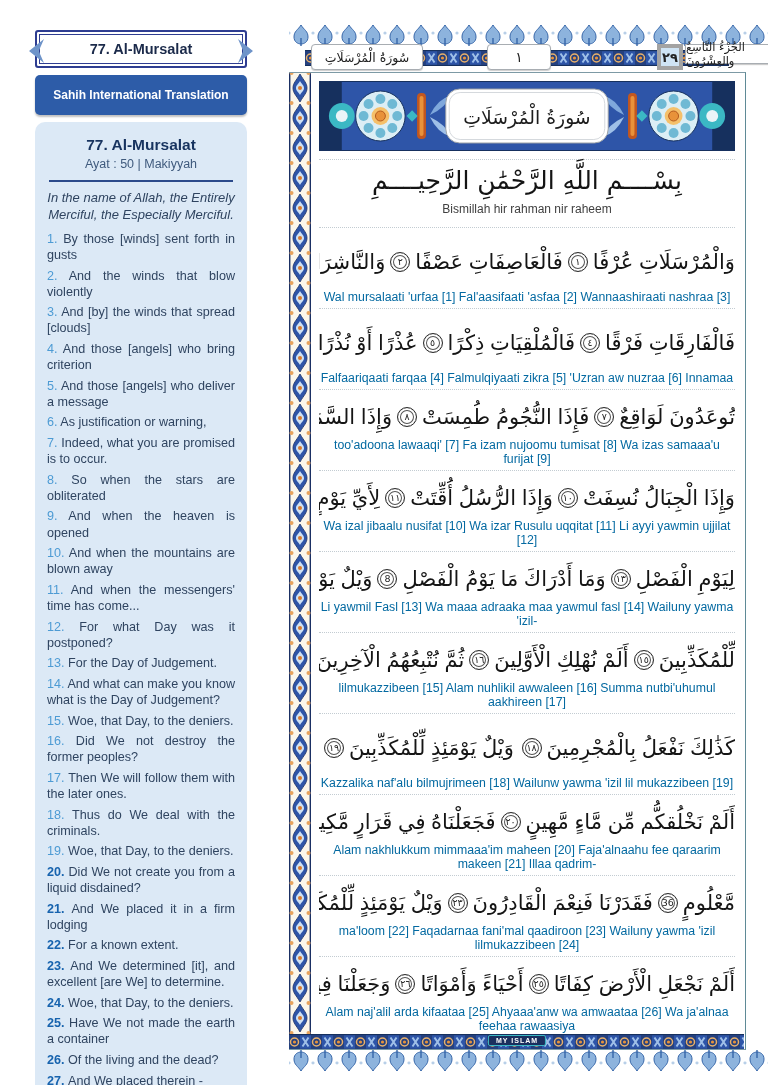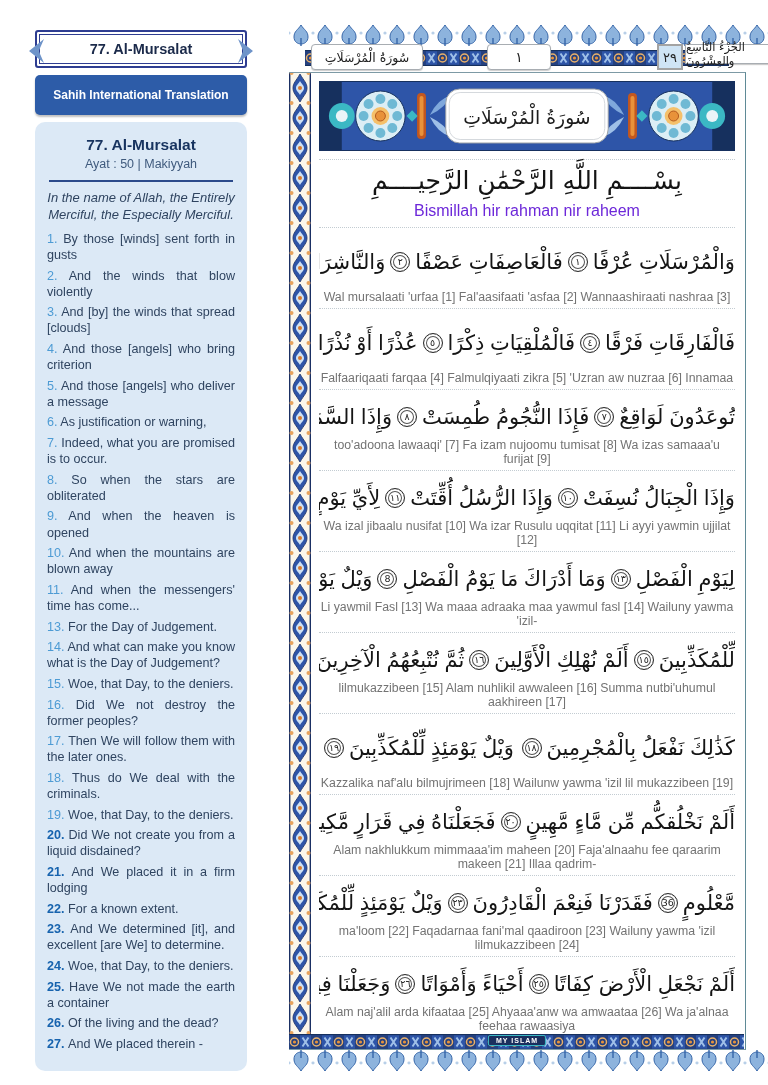--- a/index.html
+++ b/index.html
@@ -29,44 +29,44 @@
   #main { position:absolute; left:268px; top:24px; width:500px; height:1050px;margin-left:21px; }
   .palmette-band { position:absolute; left:0; width:492px; height:22px; }
   .palmette-band.top { top:0; }
   .palmette-band.bottom { top:1026px; transform:scaleY(-1); }
   .tab-row { position:absolute; top:20px; left:0; width:500px; height:28px; }
   .xo-strip-top { position:absolute; left:16px; top:6px; width:424px; height:16px; }
   .tab { position:absolute; top:0; height:26px; background:#fff; border:1px solid #a8adb2; border-radius:4px;
     display:flex; align-items:center; justify-content:center; box-shadow:0 1px 1px rgba(0,0,0,.2); font-size:12.5px; color:#222; }
   .tab-surah { left:22px; width:112px; }
   .tab-page  { left:198px; width:64px; font-size:14px; }
-  .juz-num   { position:absolute; top:0; left:368px; width:26px; height:26px; background:#cfe4f5; border:2px solid #a3a3a3;
-    display:flex; align-items:center; justify-content:center; font-size:13px; color:#222; }
+  .juz-num   { position:absolute; top:0; left:368px; width:26px; height:26px; background:#cfe4f5; border:4px solid #a3a3a3;
+    display:flex; align-items:center; justify-content:center; font-size:13px; color:#222;font-weight:bold; }
   .juz-name  { position:absolute; top:0; left:396px; width:101px; height:20px; background:#fff; border:1px solid #a8adb2;
     display:flex; align-items:center; justify-content:center; font-size:11.5px; color:#222; box-shadow:0 1px 1px rgba(0,0,0,.2); }
 
   .frame { position:absolute; top:48px; left:0; width:457px; height:978px; background:#fff;
     border-top:1.5px solid #7d9aa5; border-right:1.5px solid #5f8a96; border-bottom:1.5px solid #7d9aa5; }
   .ornate-left { position:absolute; left:0; top:0; width:22px; height:100%; }
   .content { position:absolute; left:30px; right:10px; top:0; bottom:15px; }
 
   .ornament-band { margin-top:8px; width:100%; height:70px; display:block; }
   .bismillah-sec { border-top:1.5px dotted #c3ccd2; margin-top:8px; height:68px; text-align:center; padding-top:6px; }
   .bismillah-ar { font-size:25px; color:#141414; line-height:1.2; }
-  .bismillah-tr { font-size:16px; color:#6d28d9; margin-top:6px; }
+  .bismillah-tr { font-size:12px; color:#404040; margin-top:6px; }
 
   .vblock { height:81px; display:flex; flex-direction:column; justify-content:space-between;
     padding:5px 0 4px; border-top:1.5px dotted #c3ccd2; }
   .ar-line { flex:1; display:flex; align-items:center; justify-content:space-between; direction:rtl;
     font-family:"DejaVu Sans",sans-serif; font-size:21px; color:#151515; white-space:nowrap; overflow:hidden; word-spacing:-1px; }
   .seg { display:flex; align-items:center; }
   .ayah { width:20px; height:20px; min-width:20px; border:1.2px solid #2b2b2b; border-radius:50%;
     box-shadow: inset 0 0 0 2px #fff, inset 0 0 0 3px #555; display:flex; align-items:center; justify-content:center;
     font-size:9.5px; color:#222; margin:0 5px; }
-  .translit { text-align:center; font-size:12.3px; color:#737373; }
+  .translit { text-align:center; font-size:12.3px; color:#0369a1; }
 
   .bottom-strip { position:absolute; left:0; bottom:0; width:455px; height:15px; }
   .logo-badge { position:absolute; left:50%; transform:translateX(-50%); bottom:3px; background:#1a2f5e; color:#fff;
     font-size:7px; font-weight:bold; letter-spacing:1px; padding:1px 7px; border-radius:2px; border:1px solid #3bb8c4; }
 </style>
 </head>
 <body>
 
 <svg width="0" height="0" style="position:absolute" aria-hidden="true">
   <defs>
@@ -117,20 +117,21 @@
         <p class="verse"><span class="vnum">2. </span>And the winds that blow violently</p>
         <p class="verse"><span class="vnum">3. </span>And [by] the winds that spread [clouds]</p>
         <p class="verse"><span class="vnum">4. </span>And those [angels] who bring criterion</p>
         <p class="verse"><span class="vnum">5. </span>And those [angels] who deliver a message</p>
         <p class="verse"><span class="vnum">6. </span>As justification or warning,</p>
         <p class="verse"><span class="vnum">7. </span>Indeed, what you are promised is to occur.</p>
         <p class="verse"><span class="vnum">8. </span>So when the stars are obliterated</p>
         <p class="verse"><span class="vnum">9. </span>And when the heaven is opened</p>
         <p class="verse"><span class="vnum">10. </span>And when the mountains are blown away</p>
         <p class="verse"><span class="vnum">11. </span>And when the messengers' time has come...</p>
+        <p class="verse"><span class="vnum">12. </span>For what Day was it postponed?</p>
         <p class="verse"><span class="vnum">13. </span>For the Day of Judgement.</p>
         <p class="verse"><span class="vnum">14. </span>And what can make you know what is the Day of Judgement?</p>
         <p class="verse"><span class="vnum">15. </span>Woe, that Day, to the deniers.</p>
         <p class="verse"><span class="vnum">16. </span>Did We not destroy the former peoples?</p>
         <p class="verse"><span class="vnum">17. </span>Then We will follow them with the later ones.</p>
         <p class="verse"><span class="vnum">18. </span>Thus do We deal with the criminals.</p>
         <p class="verse"><span class="vnum">19. </span>Woe, that Day, to the deniers.</p>
         <p class="verse"><span class="vnum bold">20. </span>Did We not create you from a liquid disdained?</p>
         <p class="verse"><span class="vnum bold">21. </span>And We placed it in a firm lodging</p>
         <p class="verse"><span class="vnum bold">22. </span>For a known extent.</p>

